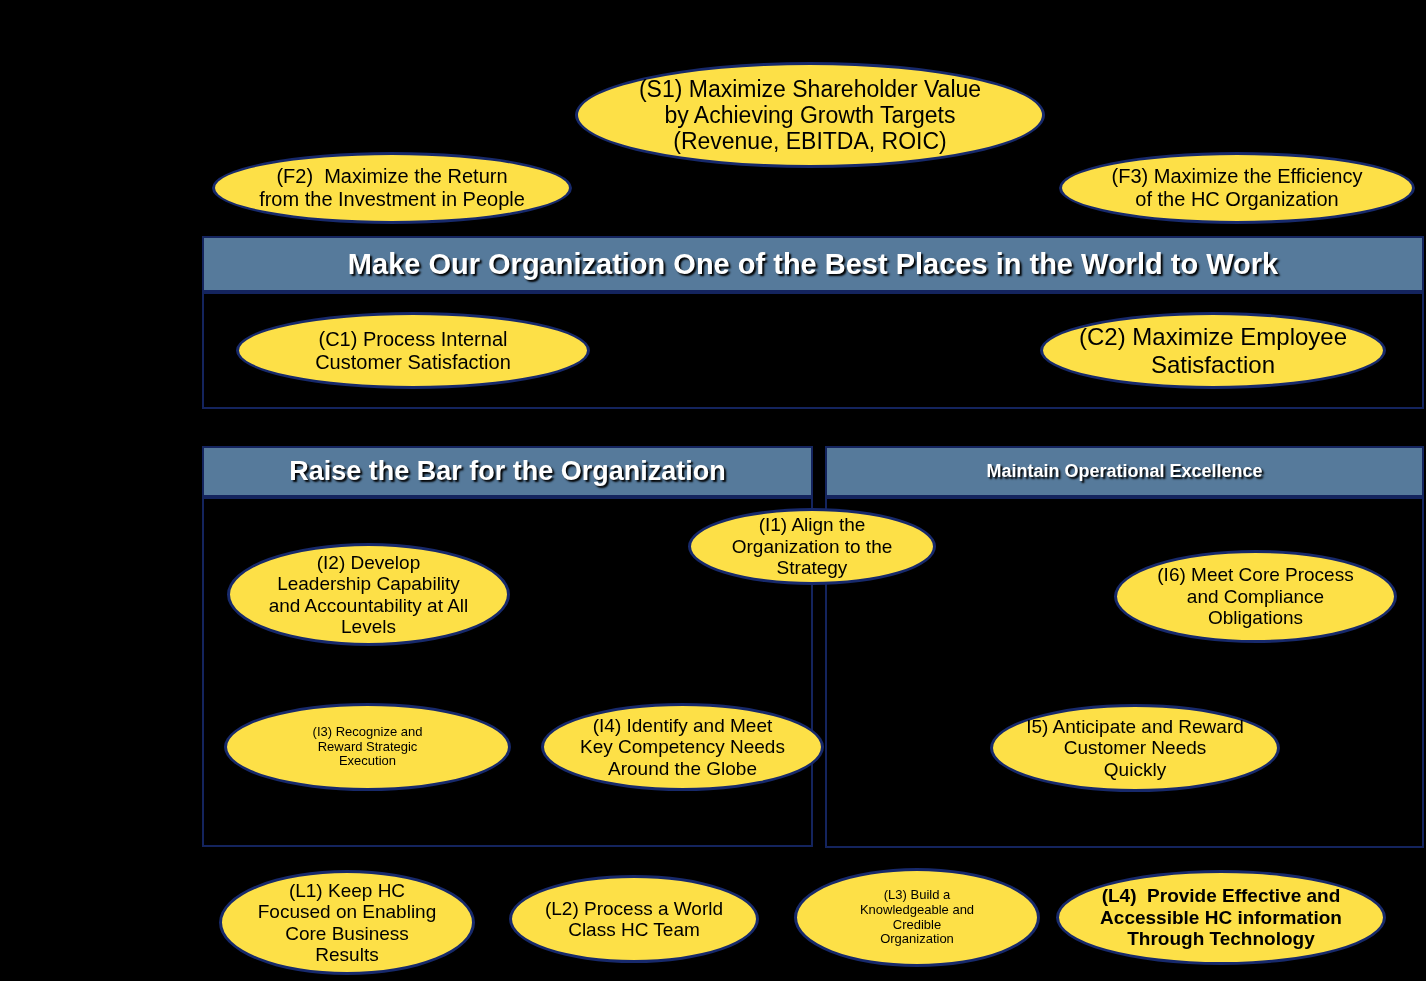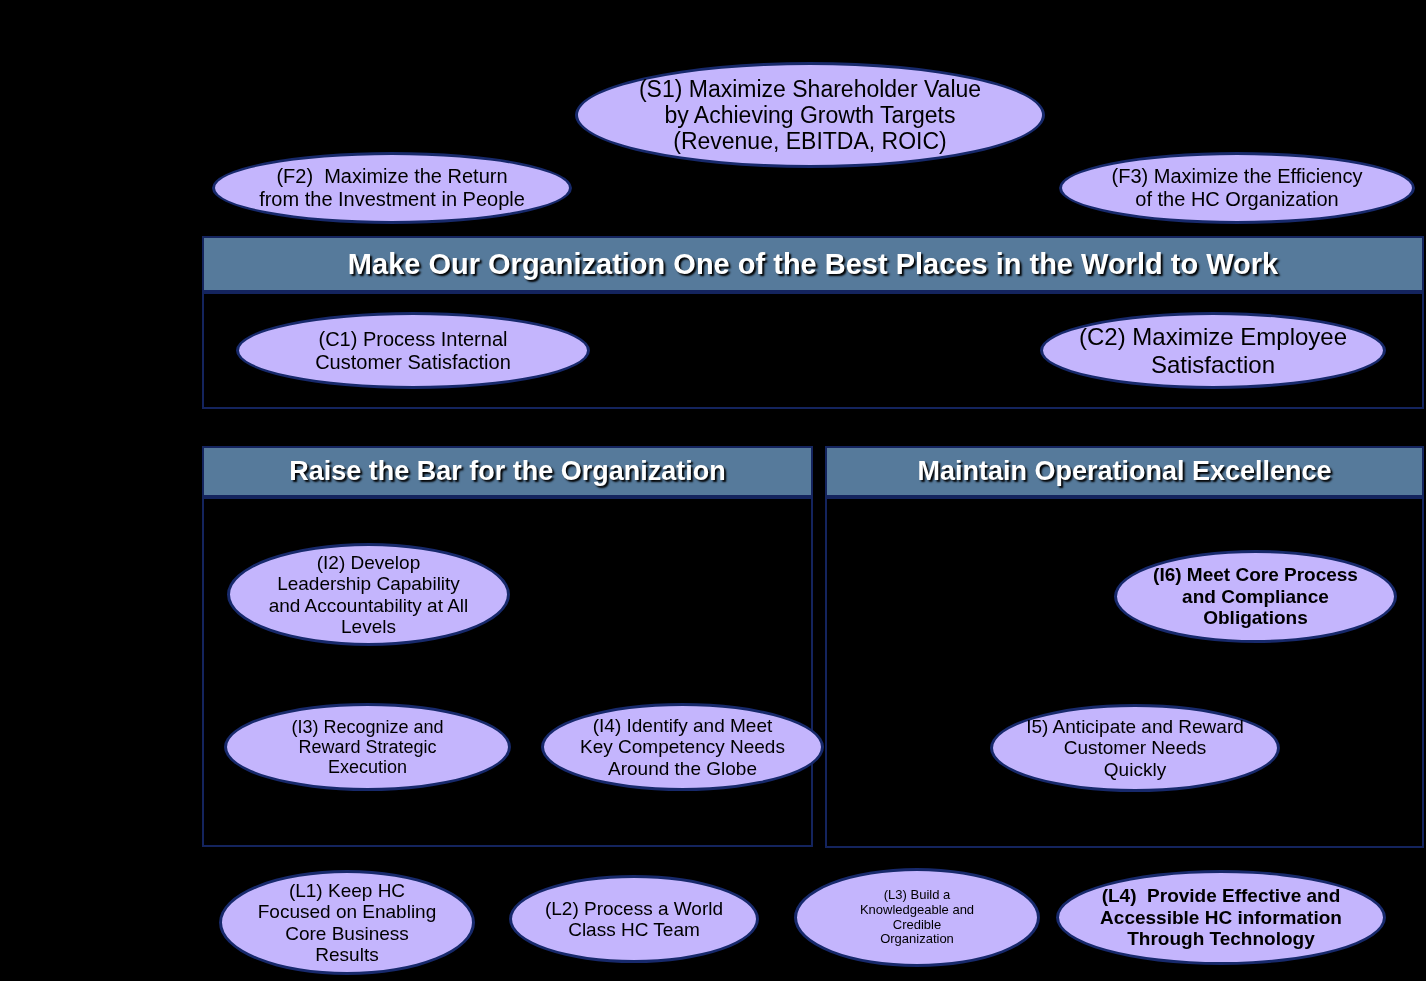--- a/index.html
+++ b/index.html
@@ -10,21 +10,21 @@
   #canvas {
     position: relative;
     width: 1426px;
     height: 981px;
     background: #000000;
     overflow: hidden;
     font-family: "Liberation Sans", sans-serif;
   }
   .ellipse {
     position: absolute;
-    background: #c4b5fd;
+    background: #fde047;
     border: 3px solid #17296b;
     border-radius: 50%;
     display: flex;
     align-items: center;
     justify-content: center;
     text-align: center;
     color: #000000;
     white-space: pre-wrap;
     line-height: 1.13;
     z-index: 3;
@@ -55,26 +55,26 @@
   
   #s1  { left: 575px;  top: 62px;  width: 470px; height: 106px; font-size: 23px; }
   #f2  { left: 212px;  top: 152px; width: 360px; height: 72px;  font-size: 20px; }
   #f3  { left: 1059px; top: 152px; width: 356px; height: 72px;  font-size: 20px; }
   #banner-best-places { left: 202px; top: 236px; width: 1222px; height: 56px; font-size: 29px; }
   #box-customer       { left: 202px; top: 292px; width: 1222px; height: 117px; }
   #c1  { left: 236px;  top: 312px; width: 354px; height: 77px;  font-size: 20px; }
   #c2  { left: 1040px; top: 312px; width: 346px; height: 77px;  font-size: 24px; }
   #banner-raise-bar   { left: 202px; top: 446px; width: 611px;  height: 51px; font-size: 27px; }
   #box-raise-bar      { left: 202px; top: 497px; width: 611px;  height: 350px; }
-  #banner-operational { left: 825px; top: 446px; width: 599px;  height: 51px; font-size: 27px; }
+  #banner-operational { left: 825px; top: 446px; width: 599px;  height: 51px; font-size: 18px; }
   #box-operational    { left: 825px; top: 497px; width: 599px;  height: 351px; }
   #i1  { left: 688px;  top: 508px; width: 248px; height: 77px;  font-size: 19px; }
   #i2  { left: 227px;  top: 543px; width: 283px; height: 103px; font-size: 19px; }
-  #i6  { left: 1114px; top: 550px; width: 283px; height: 93px;  font-size: 19px; font-weight: bold; }
-  #i3  { left: 224px;  top: 703px; width: 287px; height: 88px;  font-size: 18px; }
+  #i6  { left: 1114px; top: 550px; width: 283px; height: 93px;  font-size: 19px; }
+  #i3  { left: 224px;  top: 703px; width: 287px; height: 88px;  font-size: 13px; }
   #i4  { left: 541px;  top: 703px; width: 283px; height: 88px;  font-size: 19px; }
   #i5  { left: 990px;  top: 704px; width: 290px; height: 88px;  font-size: 19px; }
   #l1  { left: 219px;  top: 870px; width: 256px; height: 105px; font-size: 19px; }
   #l2  { left: 509px;  top: 875px; width: 250px; height: 88px;  font-size: 19px; }
   #l3  { left: 794px;  top: 868px; width: 246px; height: 99px;  font-size: 13px; }
   #l4  { left: 1056px; top: 870px; width: 330px; height: 95px;  font-size: 19px; font-weight: bold; }
 </style>
 </head>
 <body>
 
@@ -98,20 +98,23 @@
 by Achieving Growth Targets
 (Revenue, EBITDA, ROIC)</div>
   <div class="ellipse" id="f2">(F2)  Maximize the Return
 from the Investment in People</div>
   <div class="ellipse" id="f3">(F3) Maximize the Efficiency
 of the HC Organization</div>
   <div class="ellipse" id="c1">(C1) Process Internal
 Customer Satisfaction</div>
   <div class="ellipse" id="c2">(C2) Maximize Employee
 Satisfaction</div>
+  <div class="ellipse" id="i1">(I1) Align the
+Organization to the
+Strategy</div>
   <div class="ellipse" id="i2">(I2) Develop
 Leadership Capability
 and Accountability at All
 Levels</div>
   <div class="ellipse" id="i6">(I6) Meet Core Process
 and Compliance
 Obligations</div>
   <div class="ellipse" id="i3">(I3) Recognize and
 Reward Strategic
 Execution</div>

